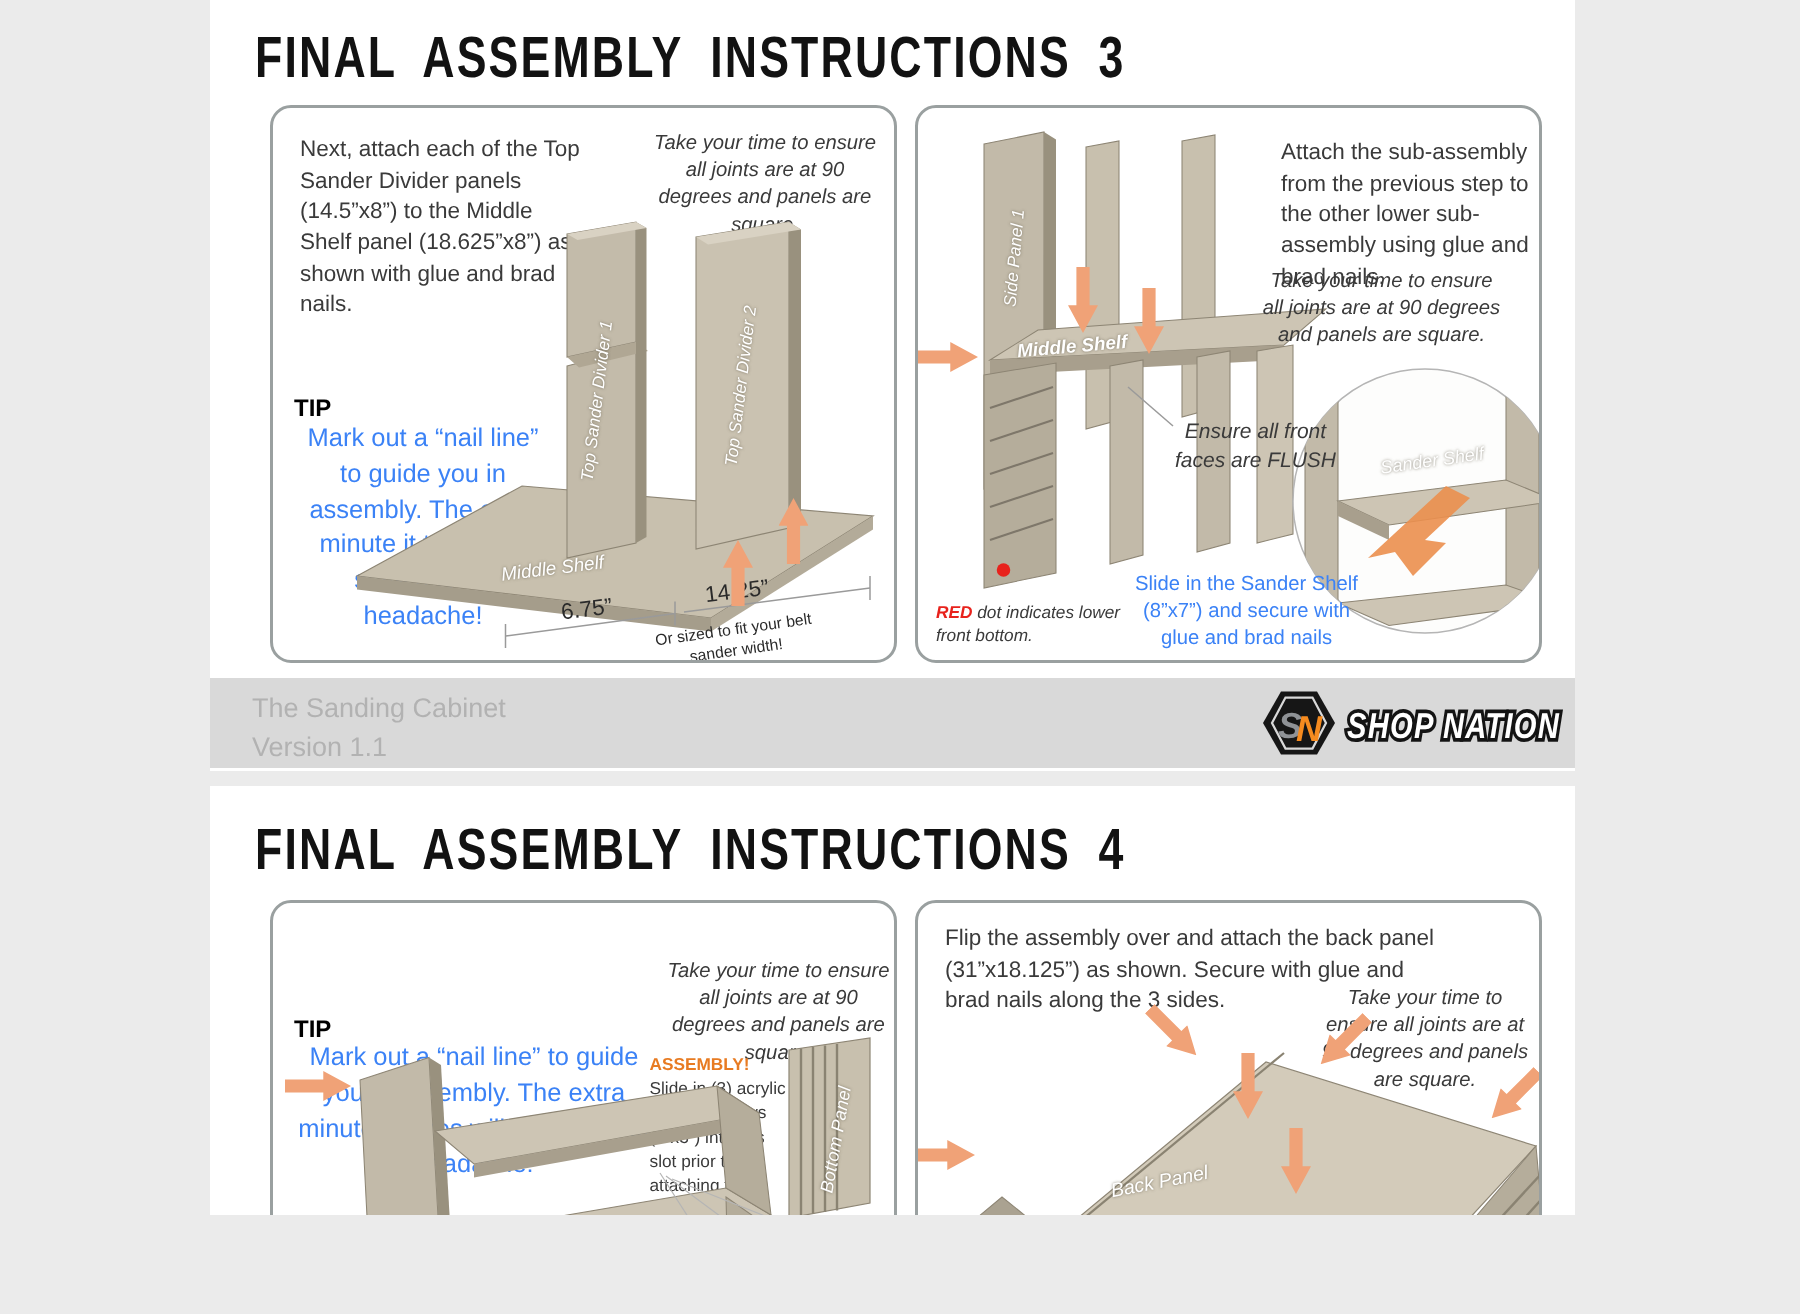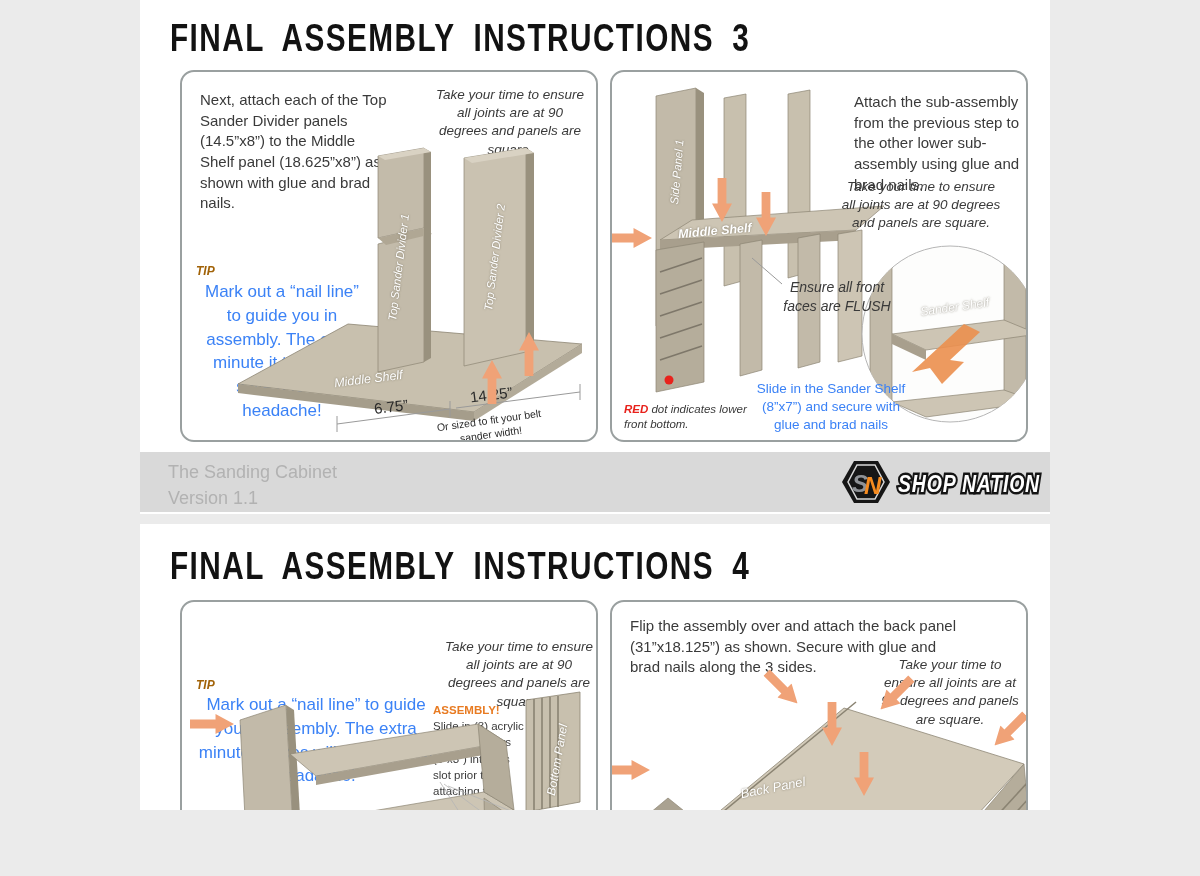--- a/index.html
+++ b/index.html
@@ -12,21 +12,21 @@
     letter-spacing:1.5px; word-spacing:9px; color:#121212; transform:scaleY(1.25) scaleX(0.96);
     transform-origin:left top; white-space:nowrap; }
   .ibox { position:absolute; width:418px; border:2px solid #9aa0a0; border-radius:14px;
     background:#fff; overflow:hidden; }
   #page3 .ibox { top:72px; height:372px; }
   #page4 .ibox { top:76px; height:430px; }
   .ibox.left { left:40px; } .ibox.right { left:470px;padding-left:24px; }
   .mtext { position:absolute; font-size:15px; line-height:1.38; color:#3a3a3a; }
   .note { position:absolute; font-size:13.5px; font-style:italic; color:#3a3a3a;
     text-align:center; line-height:1.35; }
-  .tiph { position:absolute; font-size:12px; font-weight:bold; color:#a16207;font-style:italic; }
+  .tiph { position:absolute; font-size:16px; font-weight:bold; color:#000000; }
   .tipt { position:absolute; font-size:17px; line-height:1.4; color:#3b82f6;text-align:center; }
   .svgd { position:absolute; left:0; top:0; }
   .wlabel { position:absolute; color:#fff; font-style:italic; font-size:11.5px;
     white-space:nowrap; text-shadow:0 0 2px rgba(95,88,70,.75); }
   .dim { position:absolute; font-size:15px; color:#2a2a2a; white-space:nowrap; }
   .smallnote { position:absolute; font-size:10.5px; color:#2a2a2a; line-height:1.3;
     text-align:center; white-space:nowrap; }
   .arrow { position:absolute; width:44px; height:20px; background:#f0a277;
     clip-path:polygon(0 28%,58% 28%,58% 0,100% 50%,58% 100%,58% 72%,0 72%); }
   .rednote { position:absolute; font-size:11.5px; font-style:italic; color:#3a3a3a; line-height:1.3; }

